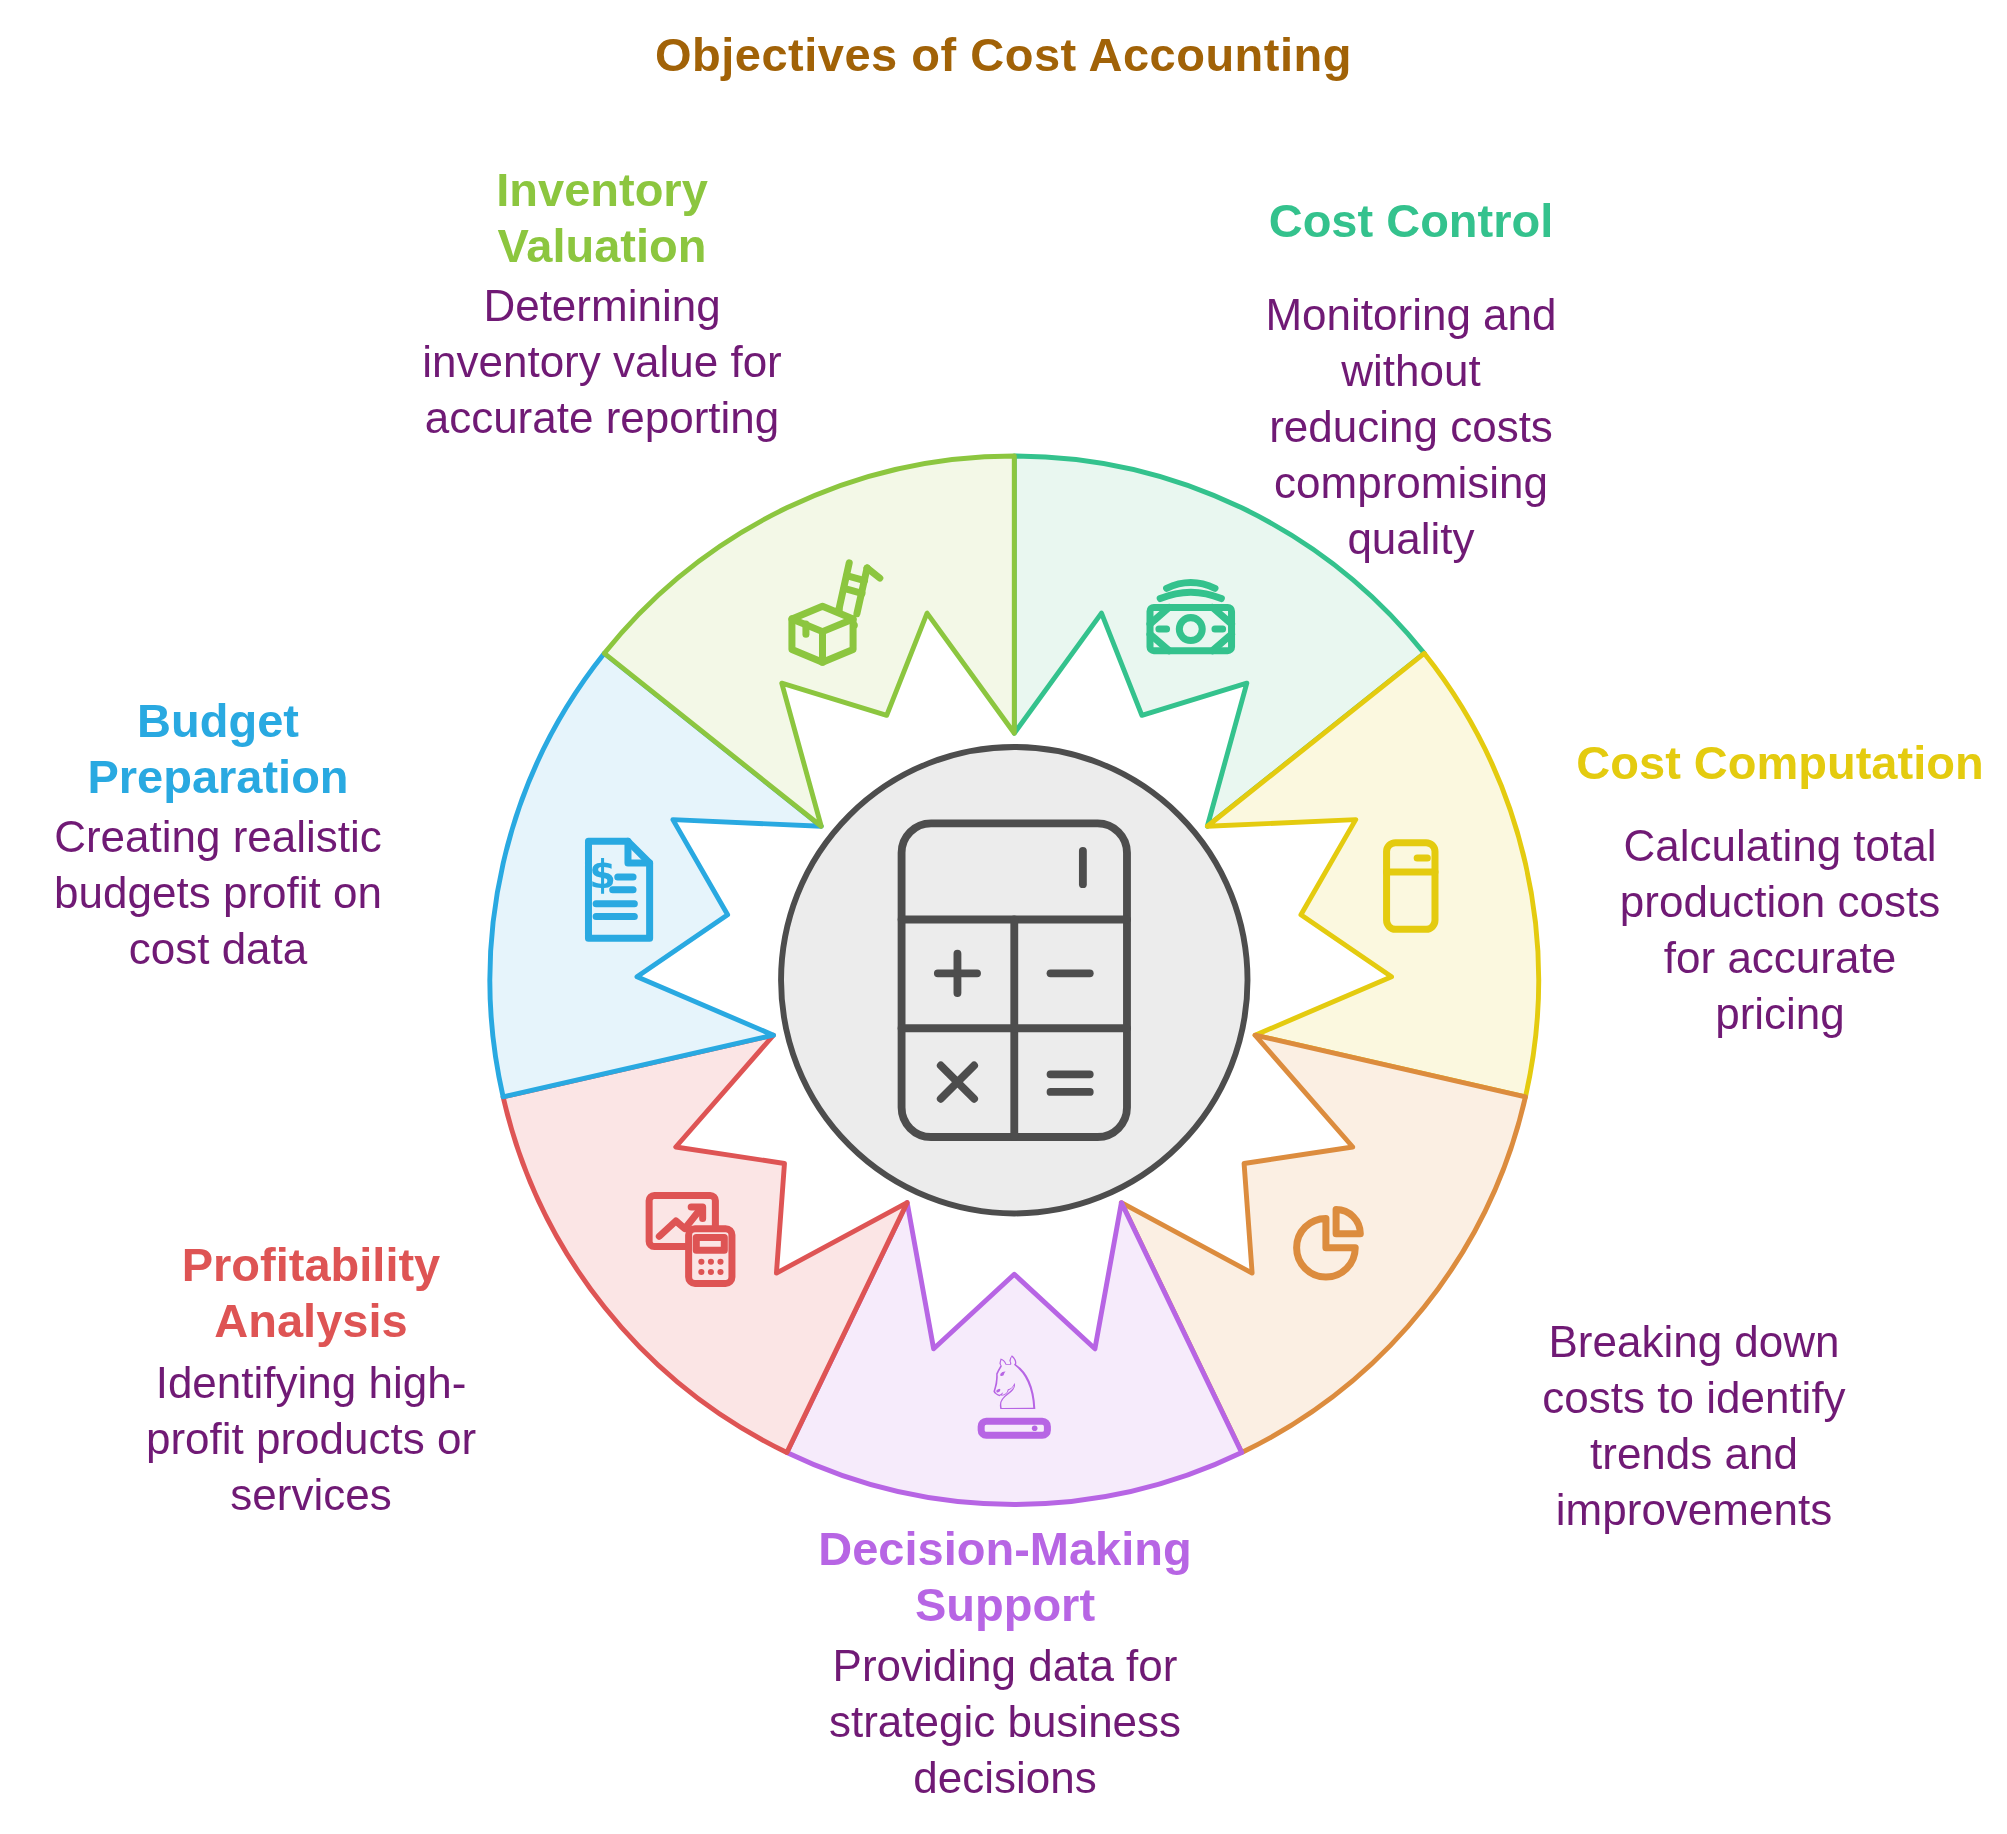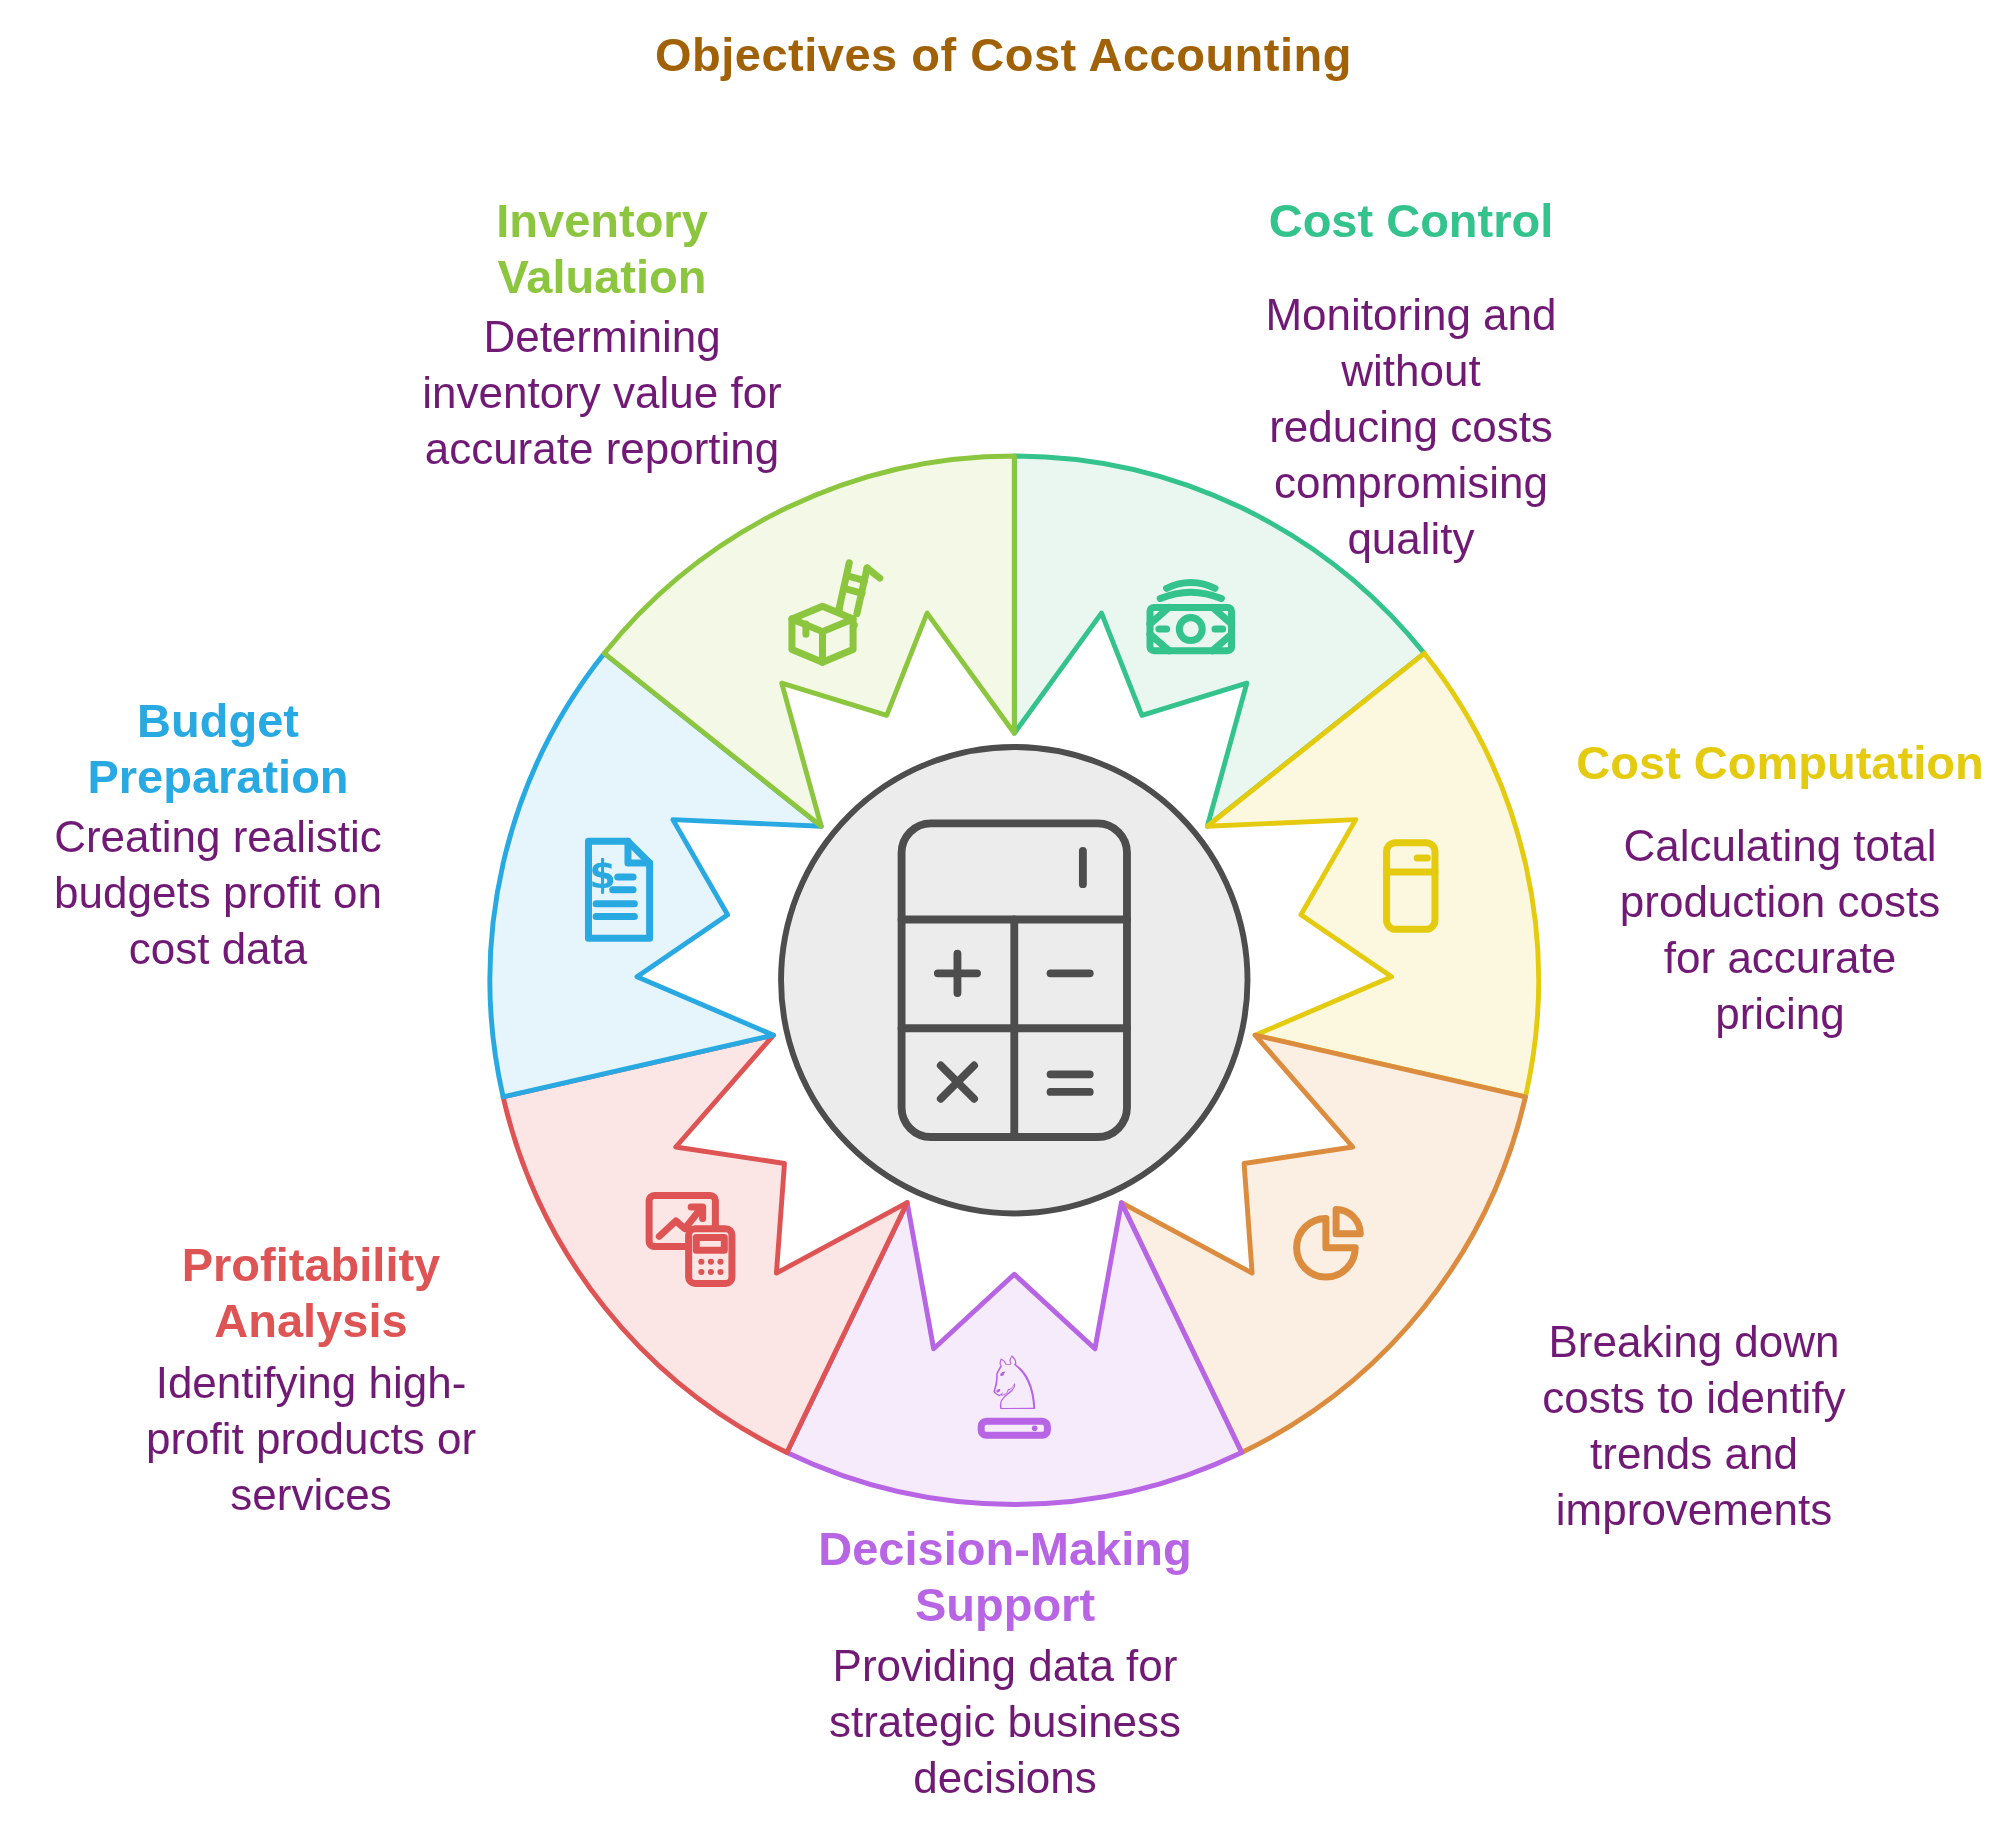--- a/index.html
+++ b/index.html
@@ -157,21 +157,21 @@
           <div class="lbl-line">Budget</div>
           <div class="lbl-line">Preparation</div>
         </div>
         <div style="margin-top: 3.9px;">
           <div class="desc-line">Creating realistic</div>
           <div class="desc-line">budgets profit on</div>
           <div class="desc-line">cost data</div>
         </div>
       </div>
       <div class="text-block" style="left: 602px; top: 162px;">
-        <div style="color: rgb(140, 198, 63); margin-top: 31px;">
+        <div style="color: rgb(140, 198, 63);">
           <div class="lbl-line">Inventory</div>
           <div class="lbl-line">Valuation</div>
         </div>
         <div style="margin-top: 3.9px;">
           <div class="desc-line">Determining</div>
           <div class="desc-line">inventory value for</div>
           <div class="desc-line">accurate reporting</div>
         </div>
       </div>
     </div>

